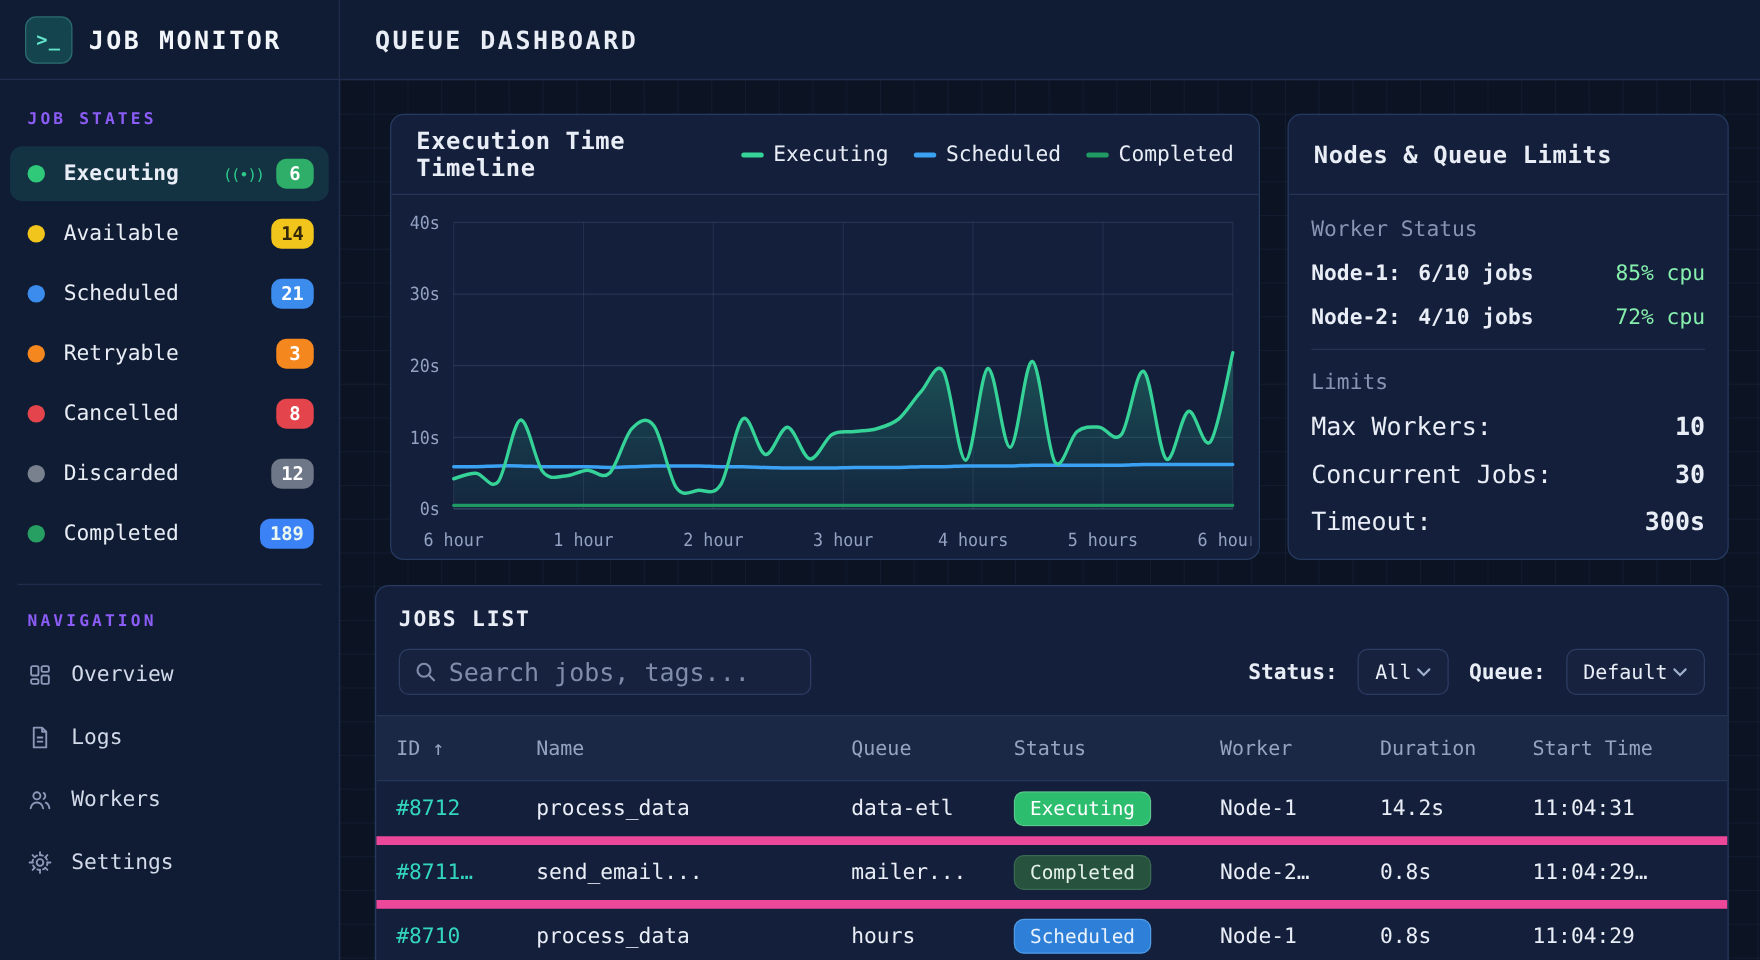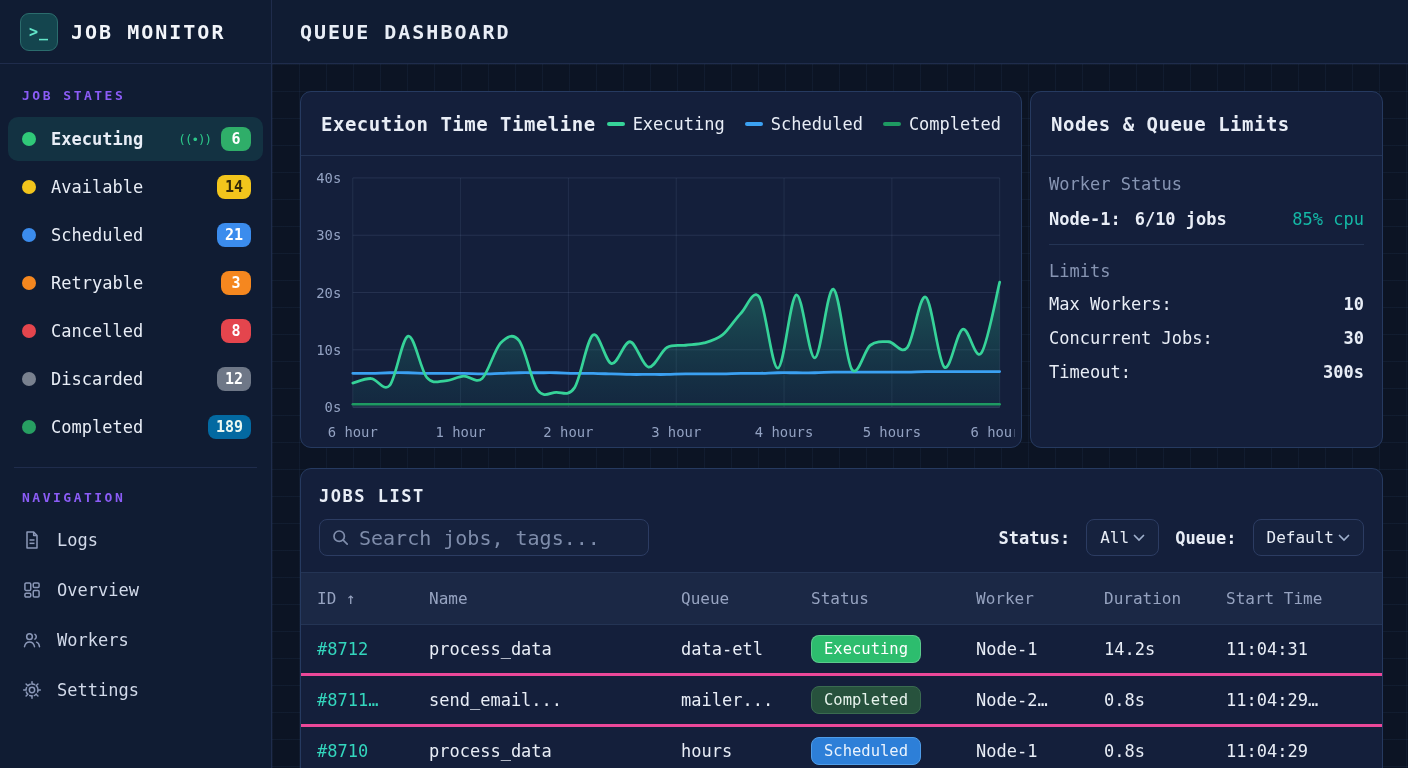--- a/index.html
+++ b/index.html
@@ -34,34 +34,34 @@
   .state-item.active .state-label { font-weight:bold; }
   .live { color:#2cc98a; font-size:12.5px; margin-right:10px; letter-spacing:-1px; }
   .count-badge { min-width:30px; text-align:center; padding:3px 8px; border-radius:8px; font-size:15px; font-weight:bold; color:#fff; }
 
   .dot-executing{background:#30c979;} .badge-executing{background:#2fae69;}
   .dot-available{background:#f2c51c;} .badge-available{background:#f2c51c;color:#33290a;}
   .dot-scheduled{background:#3b8ced;} .badge-scheduled{background:#3b8ced;}
   .dot-retryable{background:#f5871f;} .badge-retryable{background:#f5871f;}
   .dot-cancelled{background:#e4454d;} .badge-cancelled{background:#e4454d;}
   .dot-discarded{background:#79818f;} .badge-discarded{background:#6e7787;}
-  .dot-completed{background:#279f62;} .badge-completed{background:#0369a1;color:#eaf7f0;}
+  .dot-completed{background:#279f62;} .badge-completed{background:#3b82f6;color:#eaf7f0;}
 
   .sidebar-divider { border:none; border-top:1px solid #1f2c4c; margin:18px 6px 22px; }
   .nav-item { display:flex; align-items:center; gap:15px; height:42px; padding:0 14px; border-radius:9px; margin-bottom:8px; cursor:pointer; color:#d2daea; font-size:17px; }
   .nav-item svg { stroke:#8b98b8; flex:none; }
 
   
   .main { grid-row:2; grid-column:2; padding:27px 25px 0 28px; overflow:hidden;
           background-color:#0c1424;
           background-image:linear-gradient(rgba(96,132,205,0.07) 1px, transparent 1px),
                            linear-gradient(90deg, rgba(96,132,205,0.07) 1px, transparent 1px);
           background-size:27px 27px; }
   .card { background:#141f3b; border:1px solid #263a60; border-radius:11px; }
-  .top-row { display:flex; gap:8px; }
+  .top-row { display:flex; gap:22px;margin-left:12px; }
 
   
   .timeline-card { flex:1; height:357px; display:flex; flex-direction:column; }
   .card-head { height:64px; flex:none; display:flex; align-items:center; justify-content:space-between;
                padding:0 20px; border-bottom:1px solid #243454; }
   .card-title { font-size:19px; font-weight:bold; letter-spacing:0.5px; }
   .legend { display:flex; align-items:center; gap:20px; }
   .legend-item { display:flex; align-items:center; gap:8px; cursor:pointer; }
   .legend-swatch { width:18px; height:4px; border-radius:2px; }
   .legend-label { font-size:17px; }
@@ -69,23 +69,23 @@
   #chart-svg { width:100%; height:100%; display:block; }
   #chart-svg text.tick { font-family:"DejaVu Sans Mono", monospace; font-size:14.5px; fill:#93a2c2; }
 
   
   .nodes-card { width:353px; height:357px; flex:none; }
   .nodes-body { padding:18px 18px 0; }
   .muted-label { color:#8795b3; font-size:17px; margin-bottom:15px; }
   .node-row { display:flex; align-items:baseline; font-size:17px; margin-bottom:15px; }
   .node-name { font-weight:bold; }
   .node-jobs { margin-left:14px; font-weight:bold; }
-  .node-cpu { margin-left:auto; color:#14b8a6; }
+  .node-cpu { margin-left:auto; color:#86efac; }
   .nodes-divider { border:none; border-top:1px solid #243454; margin:4px 0 16px; }
-  .limit-row { display:flex; justify-content:space-between; font-size:17px; margin-bottom:14px; }
+  .limit-row { display:flex; justify-content:space-between; font-size:20px; margin-bottom:14px; }
   .limit-value { font-weight:bold; }
 
   
   .jobs-card { margin-top:20px; height:340px; overflow:hidden; }
   .jobs-head { padding:17px 18px 0; }
   .jobs-title { font-size:17px; font-weight:bold; letter-spacing:1.5px; }
   .jobs-controls { display:flex; align-items:center; justify-content:space-between; margin:13px 0 16px; padding:0 18px; }
   .search-box { display:flex; align-items:center; gap:10px; width:330px; height:37px; padding:0 12px;
                 background:#16223e; border:1px solid #2c3c62; border-radius:8px; }
   .search-box svg { stroke:#7f8dab; flex:none; }
@@ -94,21 +94,21 @@
   .filters { display:flex; align-items:center; gap:16px; }
   .filter-label { font-size:17px; font-weight:bold; }
   .select { display:flex; align-items:center; gap:4px; height:37px; padding:0 13px; background:#16223e;
             border:1px solid #2c3c62; border-radius:8px; cursor:pointer; font-size:16px; }
   .select svg { stroke:#9fb0cc; }
 
   .jobs-table-header, .jobs-row { display:grid; grid-template-columns:112px 252px 130px 165px 128px 122px 1fr;
             align-items:center; padding:0 16px; }
   .jobs-table-header { height:53px; background:#1b2845; border-top:1px solid #243454; border-bottom:1px solid #243454;
             color:#96a3c0; font-size:16px; }
-  .jobs-row { height:51px; border-bottom:3px solid #ec4899; font-size:17px; cursor:pointer; }
+  .jobs-row { height:51px; border-bottom:7px solid #ec4899; font-size:17px; cursor:pointer; }
   .job-id { color:#33d6bd; }
   .status-pill { display:inline-block; padding:4px 12px; border-radius:8px; font-size:15.5px; width:max-content; }
   .st-executing { background:#2dbd6e; color:#fff; border:1px solid rgba(255,255,255,0.22); }
   .st-completed { background:#27523d; color:#e6f3ec; border:1px solid #3a6b50; }
   .st-scheduled { background:#2d7fd8; color:#eaf3fd; border:1px solid #4f9ce8; }
 </style>
 </head>
 <body>
 
 <div class="app">
@@ -162,35 +162,35 @@
       <span class="dot dot-completed"></span>
       <span class="state-label">Completed</span>
       <span class="count-badge badge-completed">189</span>
     </div>
 
     <hr class="sidebar-divider">
     <div class="section-label">NAVIGATION</div>
 
     <div class="nav-item">
       <svg width="20" height="20" viewBox="0 0 24 24" fill="none" stroke-width="1.8" stroke-linejoin="round">
+          <rect x="3.5" y="3.5" width="7" height="9" rx="1.5"></rect>
+          <rect x="13.5" y="3.5" width="7" height="5.5" rx="1.5"></rect>
+          <rect x="13.5" y="12.5" width="7" height="8" rx="1.5"></rect>
+          <rect x="3.5" y="16" width="7" height="4.5" rx="1.5"></rect>
+        </svg>
+      <span>Overview</span>
+    </div>
+    <div class="nav-item">
+      <svg width="20" height="20" viewBox="0 0 24 24" fill="none" stroke-width="1.8" stroke-linejoin="round">
           <path d="M6 2.5h8l4 4V21.5H6z"></path>
           <path d="M14 2.5v4h4"></path>
           <line x1="9" y1="12" x2="15" y2="12"></line>
           <line x1="9" y1="16" x2="15" y2="16"></line>
         </svg>
       <span>Logs</span>
-    </div>
-    <div class="nav-item">
-      <svg width="20" height="20" viewBox="0 0 24 24" fill="none" stroke-width="1.8" stroke-linejoin="round">
-          <rect x="3.5" y="3.5" width="7" height="9" rx="1.5"></rect>
-          <rect x="13.5" y="3.5" width="7" height="5.5" rx="1.5"></rect>
-          <rect x="13.5" y="12.5" width="7" height="8" rx="1.5"></rect>
-          <rect x="3.5" y="16" width="7" height="4.5" rx="1.5"></rect>
-        </svg>
-      <span>Overview</span>
     </div>
     <div class="nav-item">
       <svg width="20" height="20" viewBox="0 0 24 24" fill="none" stroke-width="1.8" stroke-linecap="round" stroke-linejoin="round">
           <circle cx="9" cy="8" r="3.4"></circle>
           <path d="M3 20c.8-3.8 3-5.6 6-5.6s5.2 1.8 6 5.6"></path>
           <path d="M15.5 5.2a3.4 3.4 0 0 1 0 5.8"></path>
           <path d="M17.5 14.6c2 .7 3.1 2.4 3.5 5.4"></path>
         </svg>
       <span>Workers</span>
     </div>
@@ -276,20 +276,25 @@
         <div class="card-head">
           <div class="card-title">Nodes &amp; Queue Limits</div>
         </div>
         <div class="nodes-body">
           <div class="muted-label">Worker Status</div>
           <div class="node-row">
             <span class="node-name">Node-1:</span>
             <span class="node-jobs">6/10 jobs</span>
             <span class="node-cpu">85% cpu</span>
           </div>
+          <div class="node-row">
+            <span class="node-name">Node-2:</span>
+            <span class="node-jobs">4/10 jobs</span>
+            <span class="node-cpu">72% cpu</span>
+          </div>
           <hr class="nodes-divider">
           <div class="muted-label" style="margin-bottom:13px;">Limits</div>
           <div class="limit-row">
             <span>Max Workers:</span>
             <span class="limit-value">10</span>
           </div>
           <div class="limit-row">
             <span>Concurrent Jobs:</span>
             <span class="limit-value">30</span>
           </div>

